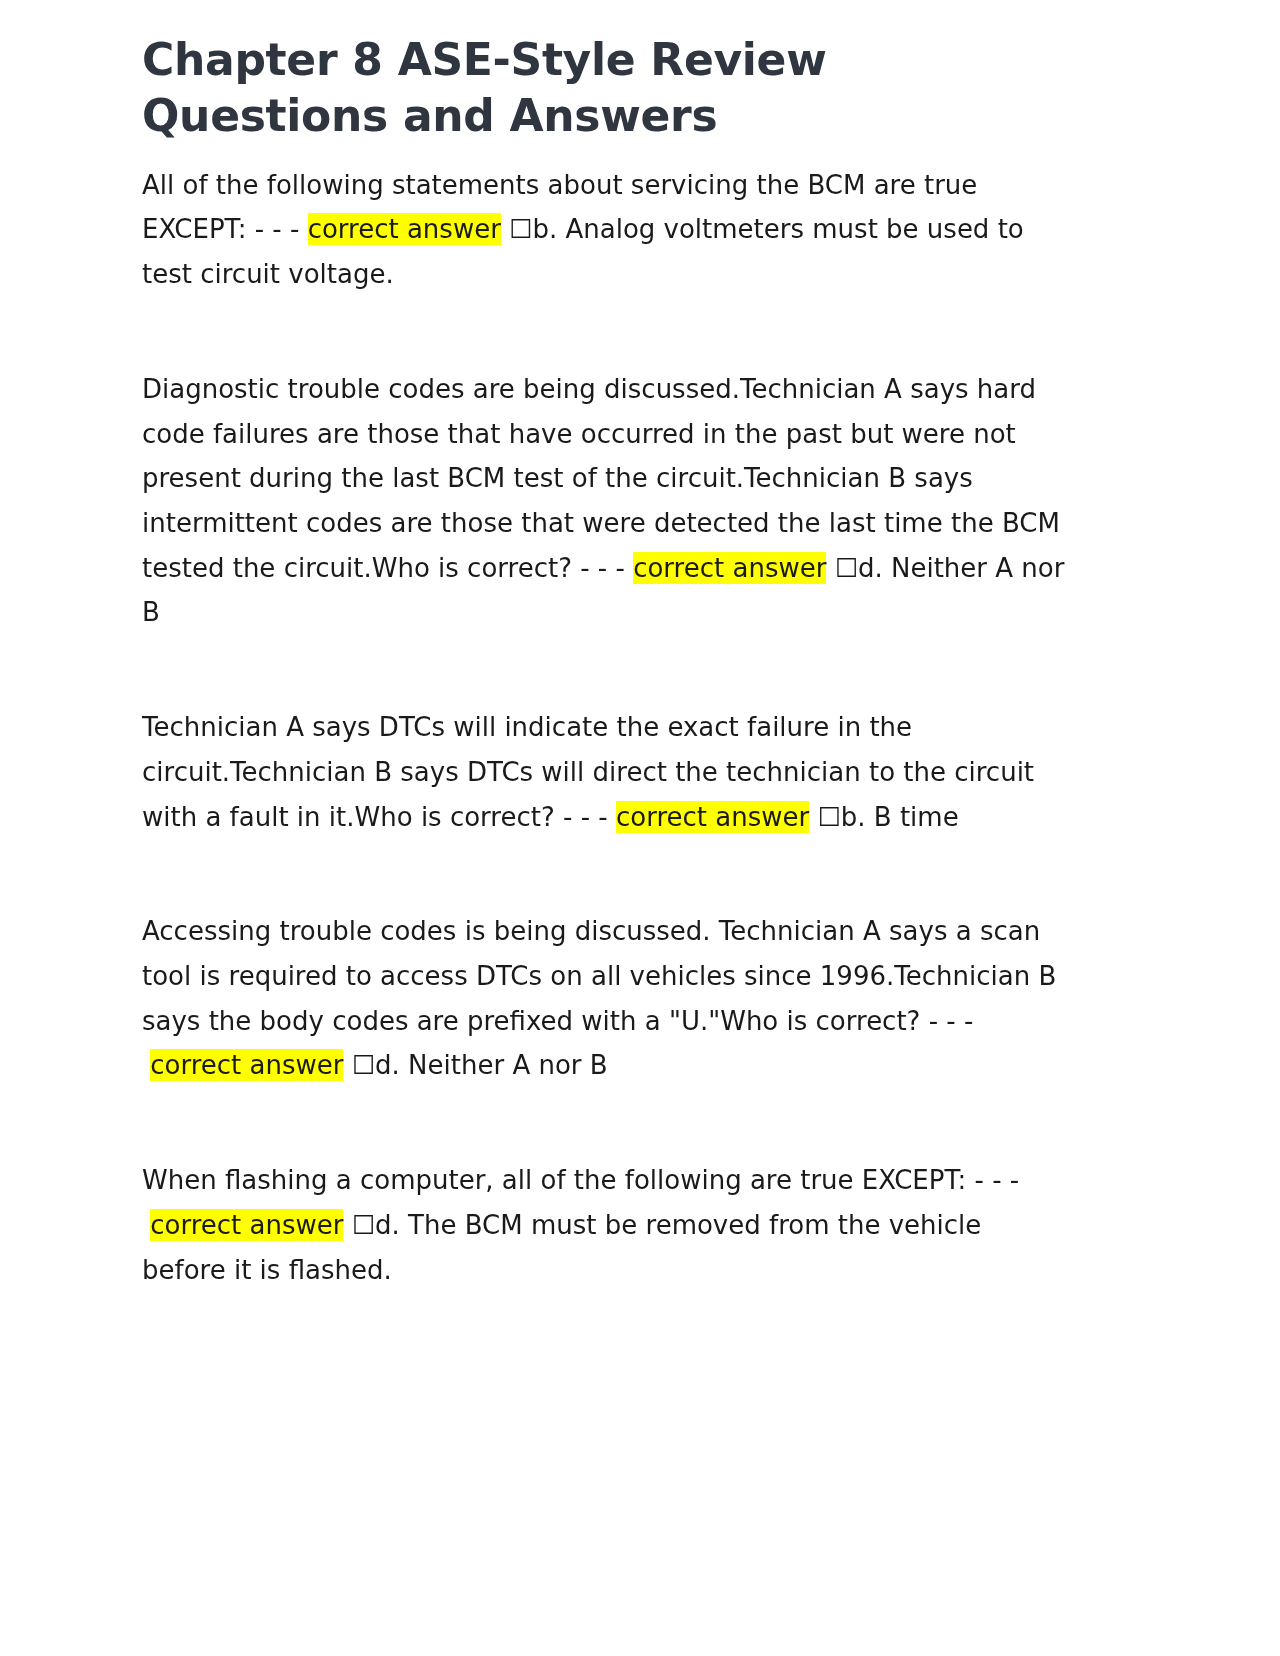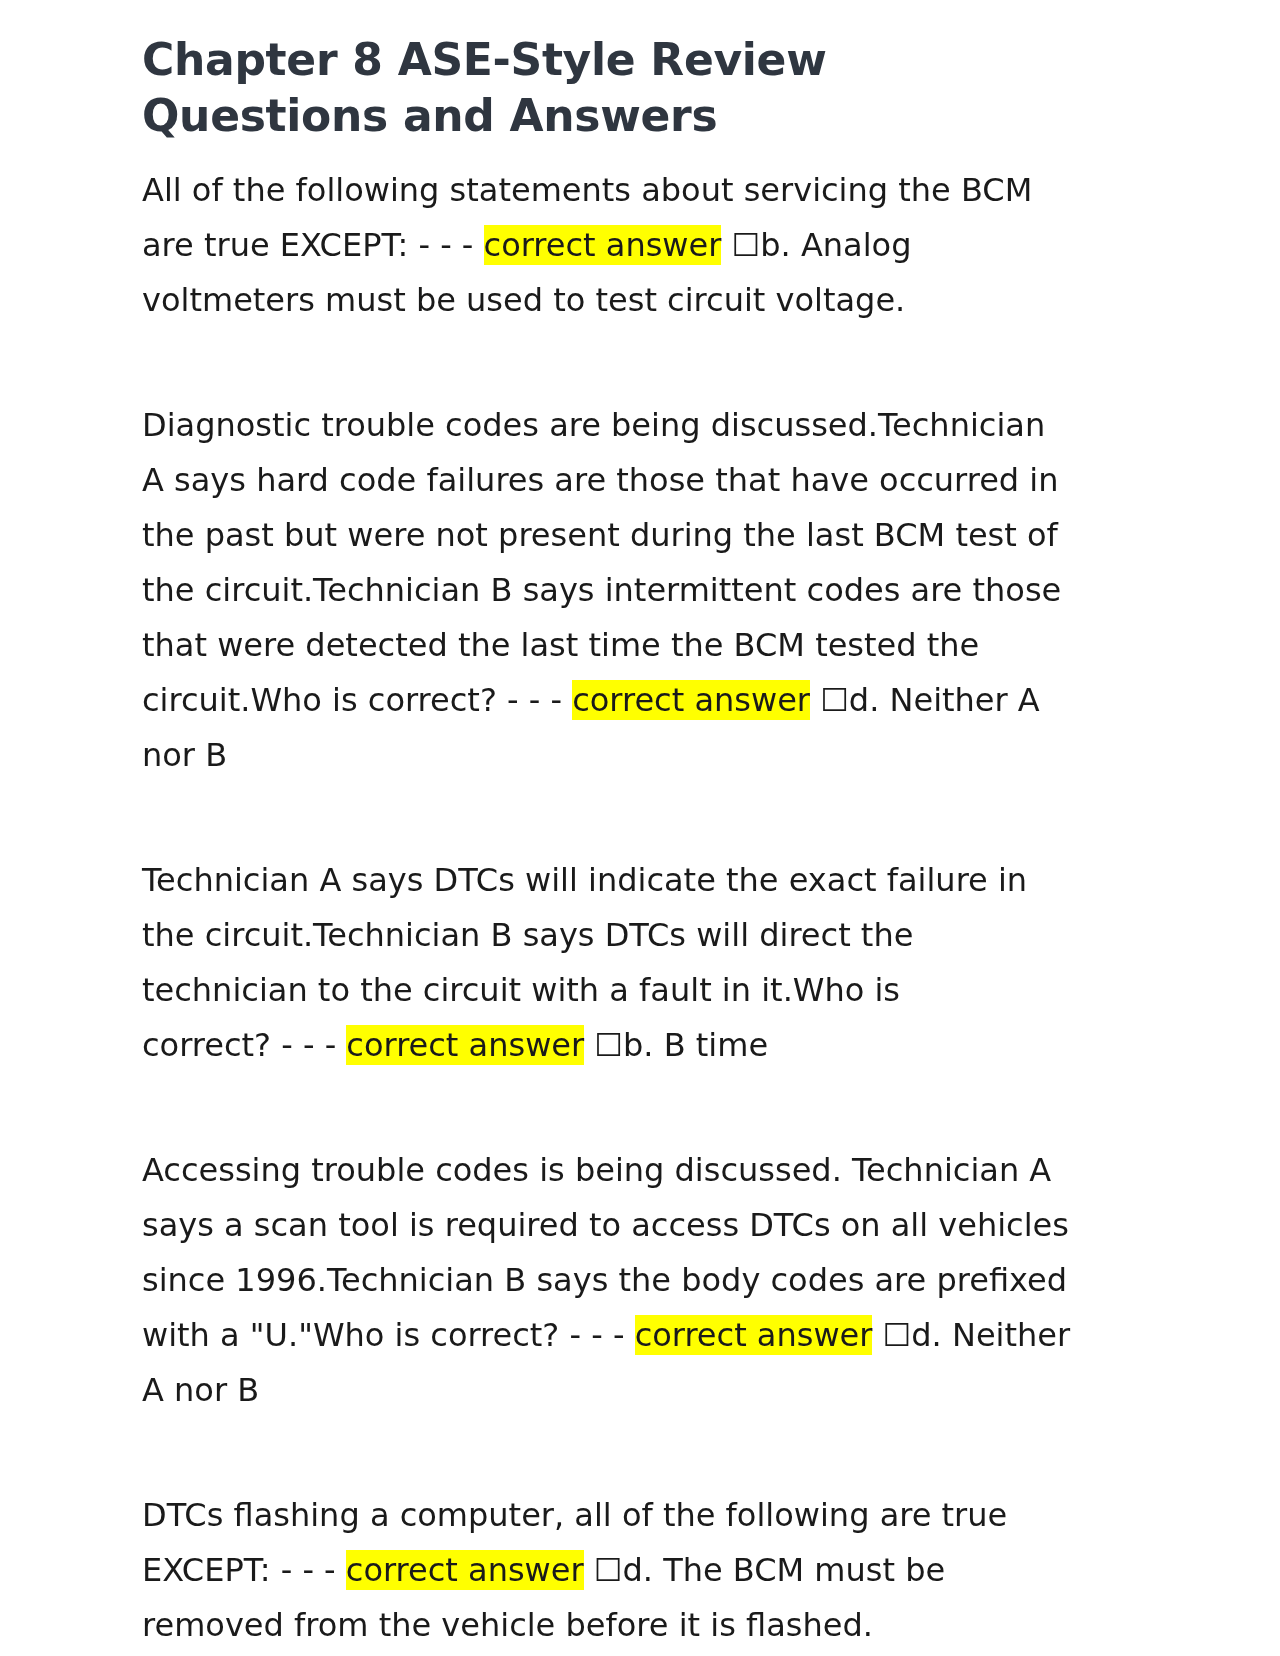--- a/index.html
+++ b/index.html
@@ -25,21 +25,21 @@
     font-family: "DejaVu Sans", "Liberation Sans", sans-serif;
     font-size: 44px;
     line-height: 1.28;
     font-weight: bold;
     color: #2f3640;
     letter-spacing: -0.3px;
     margin: 0 0 18px 0;
     max-width: 920px;
   }
   .qa-block {
-    font-size: 32px;
+    font-size: 26px;
     line-height: 1.72;
     color: #1a1a1a;
     margin: 0 0 70px 0;
     max-width: 930px;
     text-align: left;
   }
   .qa-block:last-child {
     margin-bottom: 0;
   }
   .hl {
@@ -73,16 +73,16 @@
 
   <p class="qa-block">
     <span>Technician A says DTCs will indicate the exact failure in the circuit.Technician B says DTCs will direct the technician to the circuit with a fault in it.Who is correct?</span><span>&nbsp;</span><span class="sep">- - -</span><span>&nbsp;</span><span class="hl">correct answer</span><span>&nbsp;</span><span class="box-glyph">☐</span><span>b. B time</span>
   </p>
 
   <p class="qa-block">
     <span>Accessing trouble codes is being discussed. Technician A says a scan tool is required to access DTCs on all vehicles since 1996.Technician B says the body codes are prefixed with a "U."Who is correct?</span><span>&nbsp;</span><span class="sep">- - -</span><span>&nbsp;</span><span class="hl">correct answer</span><span>&nbsp;</span><span class="box-glyph">☐</span><span>d. Neither A nor B</span>
   </p>
 
   <p class="qa-block">
-    <span>DTCs flashing a computer, all of the following are true EXCEPT:</span><span>&nbsp;</span><span class="sep">- - -</span><span>&nbsp;</span><span class="hl">correct answer</span><span>&nbsp;</span><span class="box-glyph">☐</span><span>d. The BCM must be removed from the vehicle before it is flashed.</span>
+    <span>When flashing a computer, all of the following are true EXCEPT:</span><span>&nbsp;</span><span class="sep">- - -</span><span>&nbsp;</span><span class="hl">correct answer</span><span>&nbsp;</span><span class="box-glyph">☐</span><span>d. The BCM must be removed from the vehicle before it is flashed.</span>
   </p>
 
 </div>
 
 </body></html>

